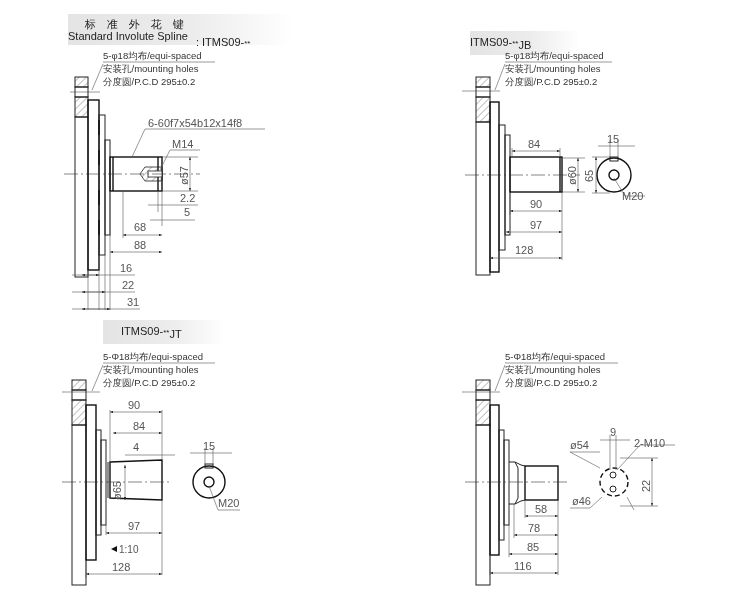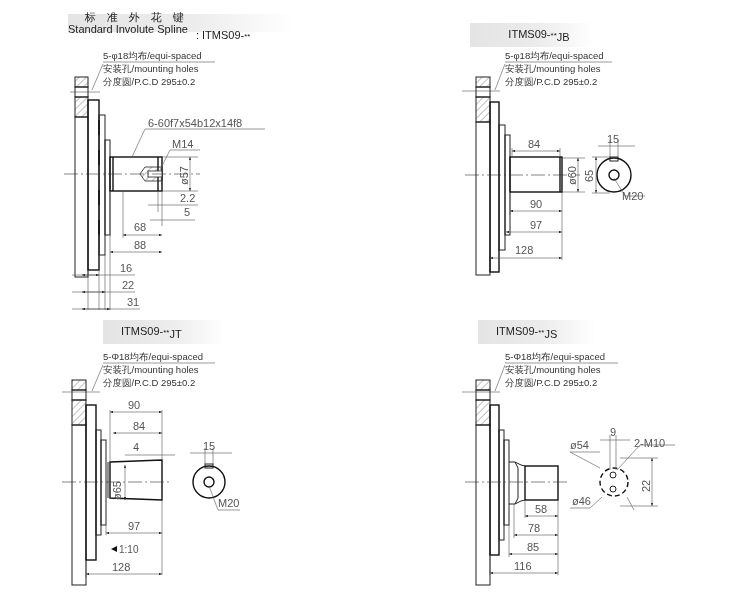--- a/index.html
+++ b/index.html
@@ -3,21 +3,21 @@
 <meta charset="utf-8">
 <style>
   html, body { margin: 0; padding: 0; background: #ffffff; }
   body { width: 750px; height: 605px; position: relative; overflow: hidden; font-family: "Liberation Sans", sans-serif; }
   .panel { position: absolute; }
   .title-bar {
     position: absolute; height: 24px;
     background: linear-gradient(to right, #e4e4e4 0%, #ececec 55%, #ffffff 100%);
     display: flex; align-items: center; color: #222;
   }
-  .title-bar.main { height: 18px; }
+  .title-bar.main { height: 31px; }
   .title-main { font-size: 11px; line-height: 12px; text-align: right; }
   .title-main .cn { letter-spacing: 4px; display: block; }
   .title-code { font-size: 11px; margin-left: 8px; }
   .title-code sub { font-size: 11px; vertical-align: -3px; }
   .note { position: absolute; font-family: Liberation Sans, sans-serif; font-size: 9.5px; line-height: 13px; color: #333; white-space: nowrap; }
   svg { position: absolute; left: 0; top: 0; overflow: visible; }
   svg text { font-family: "Liberation Sans", sans-serif; fill: #555; font-size: 11px; }
   .ln { stroke: #222; stroke-width: 1; fill: none; }
   .thk { stroke: #111; stroke-width: 1.4; fill: none; }
   .thin { stroke: #555; stroke-width: 0.6; fill: none; }
@@ -117,21 +117,21 @@
     <line class="thin" x1="72" y1="292" x2="135" y2="292"></line>
     <line class="thin" x1="82" y1="292" x2="105" y2="292" marker-start="url(#arr)" marker-end="url(#arr)"></line>
     <text x="122" y="289">22</text>
     <line class="thin" x1="72" y1="309" x2="140" y2="309"></line>
     <line class="thin" x1="82" y1="309" x2="110" y2="309" marker-start="url(#arr)" marker-end="url(#arr)"></line>
     <text x="127" y="306">31</text>
   </svg>
 </div>
 
 <div class="panel" style="left:0;top:0;width:750px;height:310px;">
-  <div class="title-bar" style="left:470px;top:23px;width:110px;padding-left:14px;justify-content:center;">
+  <div class="title-bar" style="left:470px;top:31px;width:110px;">
     <span class="title-code" style="margin-left:0;"><span>ITMS09-</span><span style="font-size:8px;">**</span><sub>JB</sub></span>
   </div>
   <div class="note" style="left:505px;top:49px;">
     <div>5-φ18均布/equi-spaced</div>
     <div>安装孔/mounting holes</div>
     <div>分度圆/P.C.D 295±0.2</div>
   </div>
   <svg width="750" height="310">
     <line class="thin" x1="505" y1="62" x2="612" y2="62"></line>
     <line class="thin" x1="505" y1="64" x2="495" y2="90"></line>
@@ -236,23 +236,20 @@
     <text x="128" y="530">97</text>
     <path d="M111,549 L117,546 L117,552 z" fill="#111"></path>
     <text x="119" y="553" style="font-size:10px;">1:10</text>
     <line class="thin" x1="86" y1="560" x2="86" y2="578"></line>
     <line class="thin" x1="86" y1="574" x2="162" y2="574" marker-start="url(#arr)" marker-end="url(#arr)"></line>
     <text x="112" y="571">128</text>
   </svg>
 </div>
 
 <div class="panel" style="left:0;top:0;width:750px;height:605px;">
-  <div class="title-bar" style="left:478px;top:320px;width:100px;padding-left:18px;">
-    <span class="title-code" style="margin-left:0;"><span>ITMS09-</span><span style="font-size:8px;">**</span><sub>JS</sub></span>
-  </div>
   <div class="note" style="left:505px;top:350px;">
     <div>5-Φ18均布/equi-spaced</div>
     <div>安装孔/mounting holes</div>
     <div>分度圆/P.C.D 295±0.2</div>
   </div>
   <svg width="750" height="605">
     <line class="thin" x1="505" y1="363" x2="618" y2="363"></line>
     <line class="thin" x1="505" y1="365" x2="495" y2="391"></line>
     <line class="thin" x1="462" y1="392" x2="500" y2="392"></line>
     <rect class="hatch" x="476" y="380" width="14" height="10"></rect>

